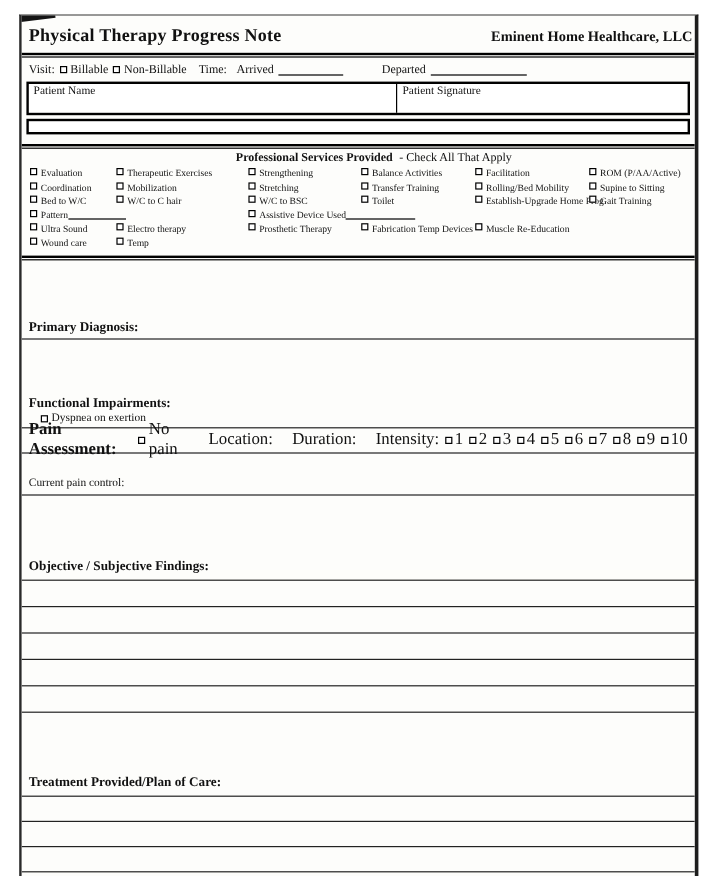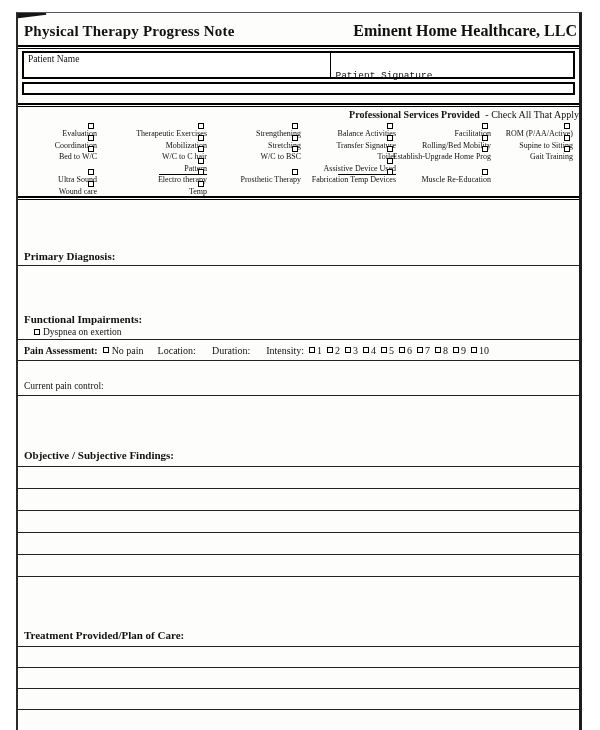--- a/index.html
+++ b/index.html
@@ -17,74 +17,90 @@
     overflow:hidden;
   }
   .corner-artifact {
     position:absolute; left:-8px; top:-3px; width:36px; height:7px;
     background:#151515; transform:rotate(-7deg);
   }
   .b { font-weight:bold; }
 
   .header { display:flex; justify-content:space-between; align-items:baseline; padding:9px 2px 5px 6px; }
   .title   { font-size:15px; font-weight:bold; letter-spacing:.2px; }
-  .company { font-size:16px; font-weight:bold; white-space:nowrap; }
+  .company { font-size:12px; font-weight:bold; white-space:nowrap; }
 
   .dbl { height:4px; border-top:2px solid #000; border-bottom:1px solid #000; }
 
   .visit { display:flex; align-items:center; font-size:10px; padding:0 6px; height:16px; margin-top:2px; gap:4px; }
   .opt { display:inline-flex; align-items:center; }
   .cb { display:inline-block; width:6px; height:6px; border:1px solid #000; background:#fff; margin-right:3px; flex:none; }
   .fill { display:inline-block; border-bottom:1px solid #000; height:10px; }
 
   .pt-table { margin:2px 4px 0; }
   .pt-r1 { display:flex; border:2px solid #000; height:28px; background:#fff; }
   .pt-name { flex:0 0 56%; border-right:1px solid #000; padding:1px 4px; font-size:9.5px; }
-  .pt-sig  { flex:1; padding:17px 4px; font-size:9.5px;font-family:Liberation Mono, monospace; }
+  .pt-sig  { flex:1; padding:1px 4px; font-size:9.5px; }
   .pt-r2 { height:13px; border:2px solid #000; margin-top:3px; background:#fff; }
 
   .svc-box { margin-top:8px; }
-  .svc-head { text-align:right; font-size:10px; height:15px; padding-top:2px;padding-left:26px; }
+  .svc-head { text-align:center; font-size:10px; height:15px; padding-top:2px;padding-left:26px; }
   .svc-grid {
     display:grid;
     grid-template-columns:72px 110px 94px 95px 95px 1fr;
     grid-auto-rows:11.5px;
     padding:1px 6px 4px 7px;
     font-size:8px; line-height:10px;
   }
-  .svc { display:flex; align-items:flex-end; white-space:nowrap;flex-direction:column; }
+  .svc { display:flex; align-items:flex-start; white-space:nowrap; }
   .svc .fill { height:8px; }
 
   .sec-head { font-weight:bold; font-size:11px; padding:3px 6px 0;margin-top:44px; }
   .bb { border-bottom:1px solid #222; }
   .h19 { height:19px; } .h15 { height:15px; } .h22 { height:22px; }
   .h27 { height:27px; padding-top:9px; } .h26 { height:26px; padding-top:8px; }
 
   .dysp { display:flex; align-items:center; font-size:9.5px; padding:0 6px 0 16px; height:15px; }
-  .pain { display:flex; align-items:center; font-size:10px; padding:0 6px; height:21px; }
+  .pain { display:flex; align-items:center; font-size:14px; padding:0 6px; height:21px; }
   .ip { display:inline-flex; align-items:center; margin-left:5px; }
   .ip .cb { margin-right:2px; }
   .cpc { font-size:9.5px; padding:6px 6px 0; height:21px;margin-top:14px; }
 
   .rule { height:22px; border-bottom:1px solid #222; margin:0; }
   .rule.t21 { height:21px; }
   .rule.tall { height:32px; }
 </style>
 </head>
 <body>
 
 <div class="sheet">
   <div class="corner-artifact"></div>
 
   <div class="header">
     <div class="title">Physical Therapy Progress Note</div>
     <div class="company">Eminent Home Healthcare, LLC</div>
   </div>
   <div class="dbl"></div>
 
+  <div class="visit">
+    <span>Visit:</span>
+    <span class="opt">
+      <span class="cb"></span>
+      <span>Billable</span>
+    </span>
+    <span class="opt">
+      <span class="cb"></span>
+      <span>Non-Billable</span>
+    </span>
+    <span style="margin-left:6px">Time:</span>
+    <span style="margin-left:4px">Arrived</span>
+    <span class="fill" style="width:54px"></span>
+    <span style="margin-left:28px">Departed</span>
+    <span class="fill" style="width:80px"></span>
+  </div>
 
   <div class="pt-table">
     <div class="pt-r1">
       <div class="pt-name">
         <span>Patient Name</span>
       </div>
       <div class="pt-sig">
         <span>Patient Signature</span>
       </div>
     </div>
@@ -130,21 +146,21 @@
       <div class="svc" style="grid-area:2/2">
           <span class="cb"></span>
           <span>Mobilization</span>
         </div>
       <div class="svc" style="grid-area:2/3">
           <span class="cb"></span>
           <span>Stretching</span>
         </div>
       <div class="svc" style="grid-area:2/4">
           <span class="cb"></span>
-          <span>Transfer Signature</span>
+          <span>Transfer Training</span>
         </div>
       <div class="svc" style="grid-area:2/5">
           <span class="cb"></span>
           <span>Rolling/Bed Mobility</span>
         </div>
       <div class="svc" style="grid-area:2/6">
           <span class="cb"></span>
           <span>Supine to Sitting</span>
         </div>
 

